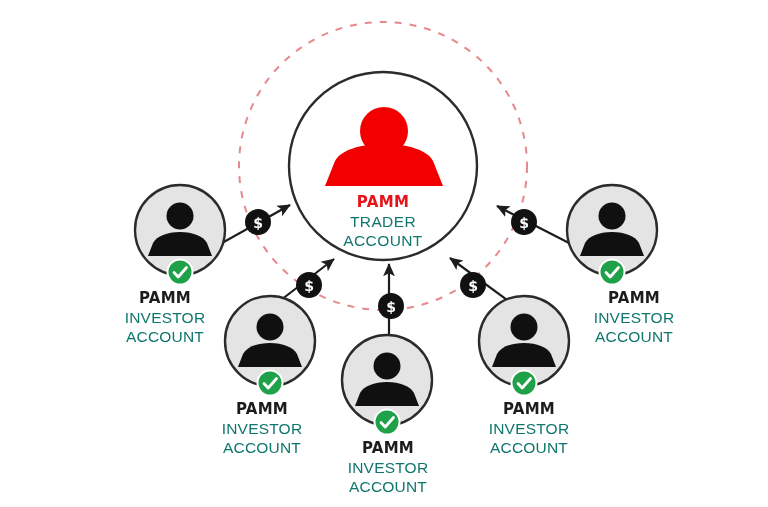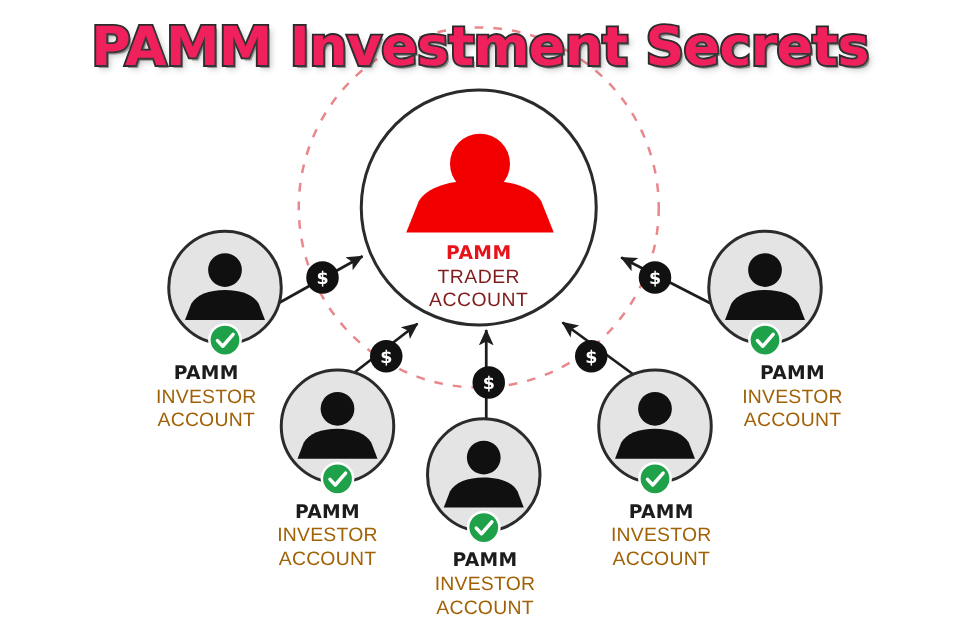--- a/index.html
+++ b/index.html
@@ -64,21 +64,21 @@
     font-size: 15px;
     color: #1c1c1c;
     letter-spacing: 0.2px;
   }
   .node-label .lbl-mid,
   .node-label .lbl-bot {
     display: block;
     font-family: "Liberation Sans", sans-serif;
     font-weight: normal;
     font-size: 15.5px;
-    color: #a16207;
+    color: #0f766e;
     letter-spacing: 0.2px;
   }
   
   .center-label {
     position: absolute;
     width: 200px;
     text-align: center;
     line-height: 19px;
     z-index: 30;
     pointer-events: none;
@@ -89,21 +89,21 @@
     font-weight: bold;
     font-size: 15px;
     color: #e8121a;
     letter-spacing: 0.3px;
   }
   .center-label .lbl-mid,
   .center-label .lbl-bot {
     display: block;
     font-family: "Liberation Sans", sans-serif;
     font-size: 15.5px;
-    color: #7f1d1d;
+    color: #0f766e;
     letter-spacing: 0.4px;
   }
 </style>
 </head>
 <body>
 
 <div id="infographic">
 
   <svg id="diagram-svg" viewBox="0 0 768 507">
     <defs>
@@ -224,21 +224,20 @@
       <circle cx="473" cy="285" r="13" fill="#111111"></circle>
       <text x="473" y="290.5" text-anchor="middle" font-family="DejaVu Sans, sans-serif" font-size="14" font-weight="bold" fill="#ffffff">$</text>
     </g>
     <g>
       <circle cx="524" cy="222" r="13" fill="#111111"></circle>
       <text x="524" y="227.5" text-anchor="middle" font-family="DejaVu Sans, sans-serif" font-size="14" font-weight="bold" fill="#ffffff">$</text>
     </g>
   </svg>
 
   <div class="title-block">
-    <span class="title-line">PAMM Investment Secrets</span>
   </div>
 
   <div class="center-label" style="left:283px; top:193px;">
     <span class="lbl-top">PAMM</span>
     <span class="lbl-mid">TRADER</span>
     <span class="lbl-bot">ACCOUNT</span>
   </div>
 
   <div class="node-label" style="left:80px; top:289px;">
     <span class="lbl-top">PAMM</span>

